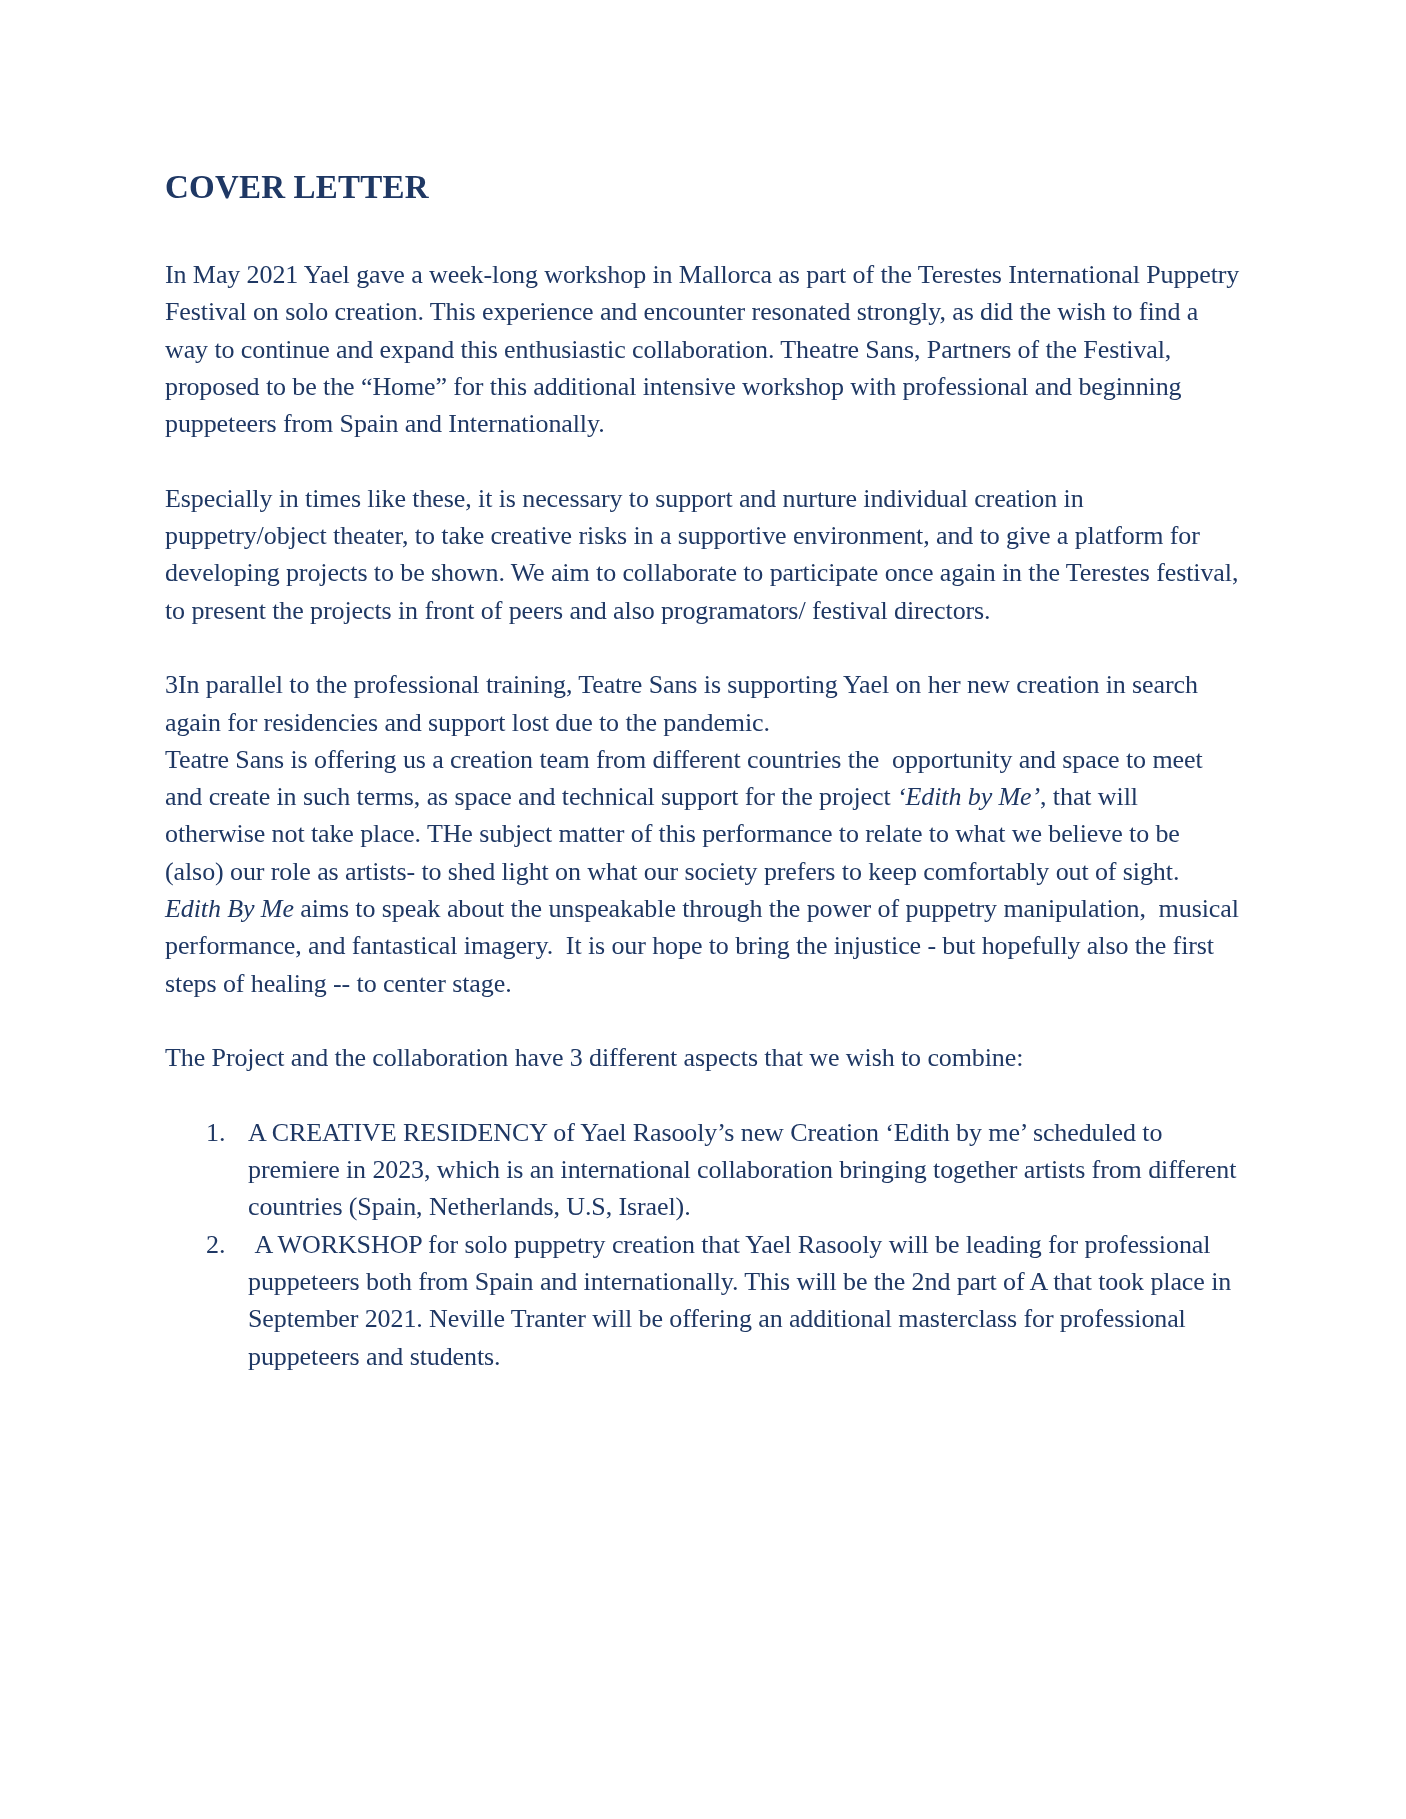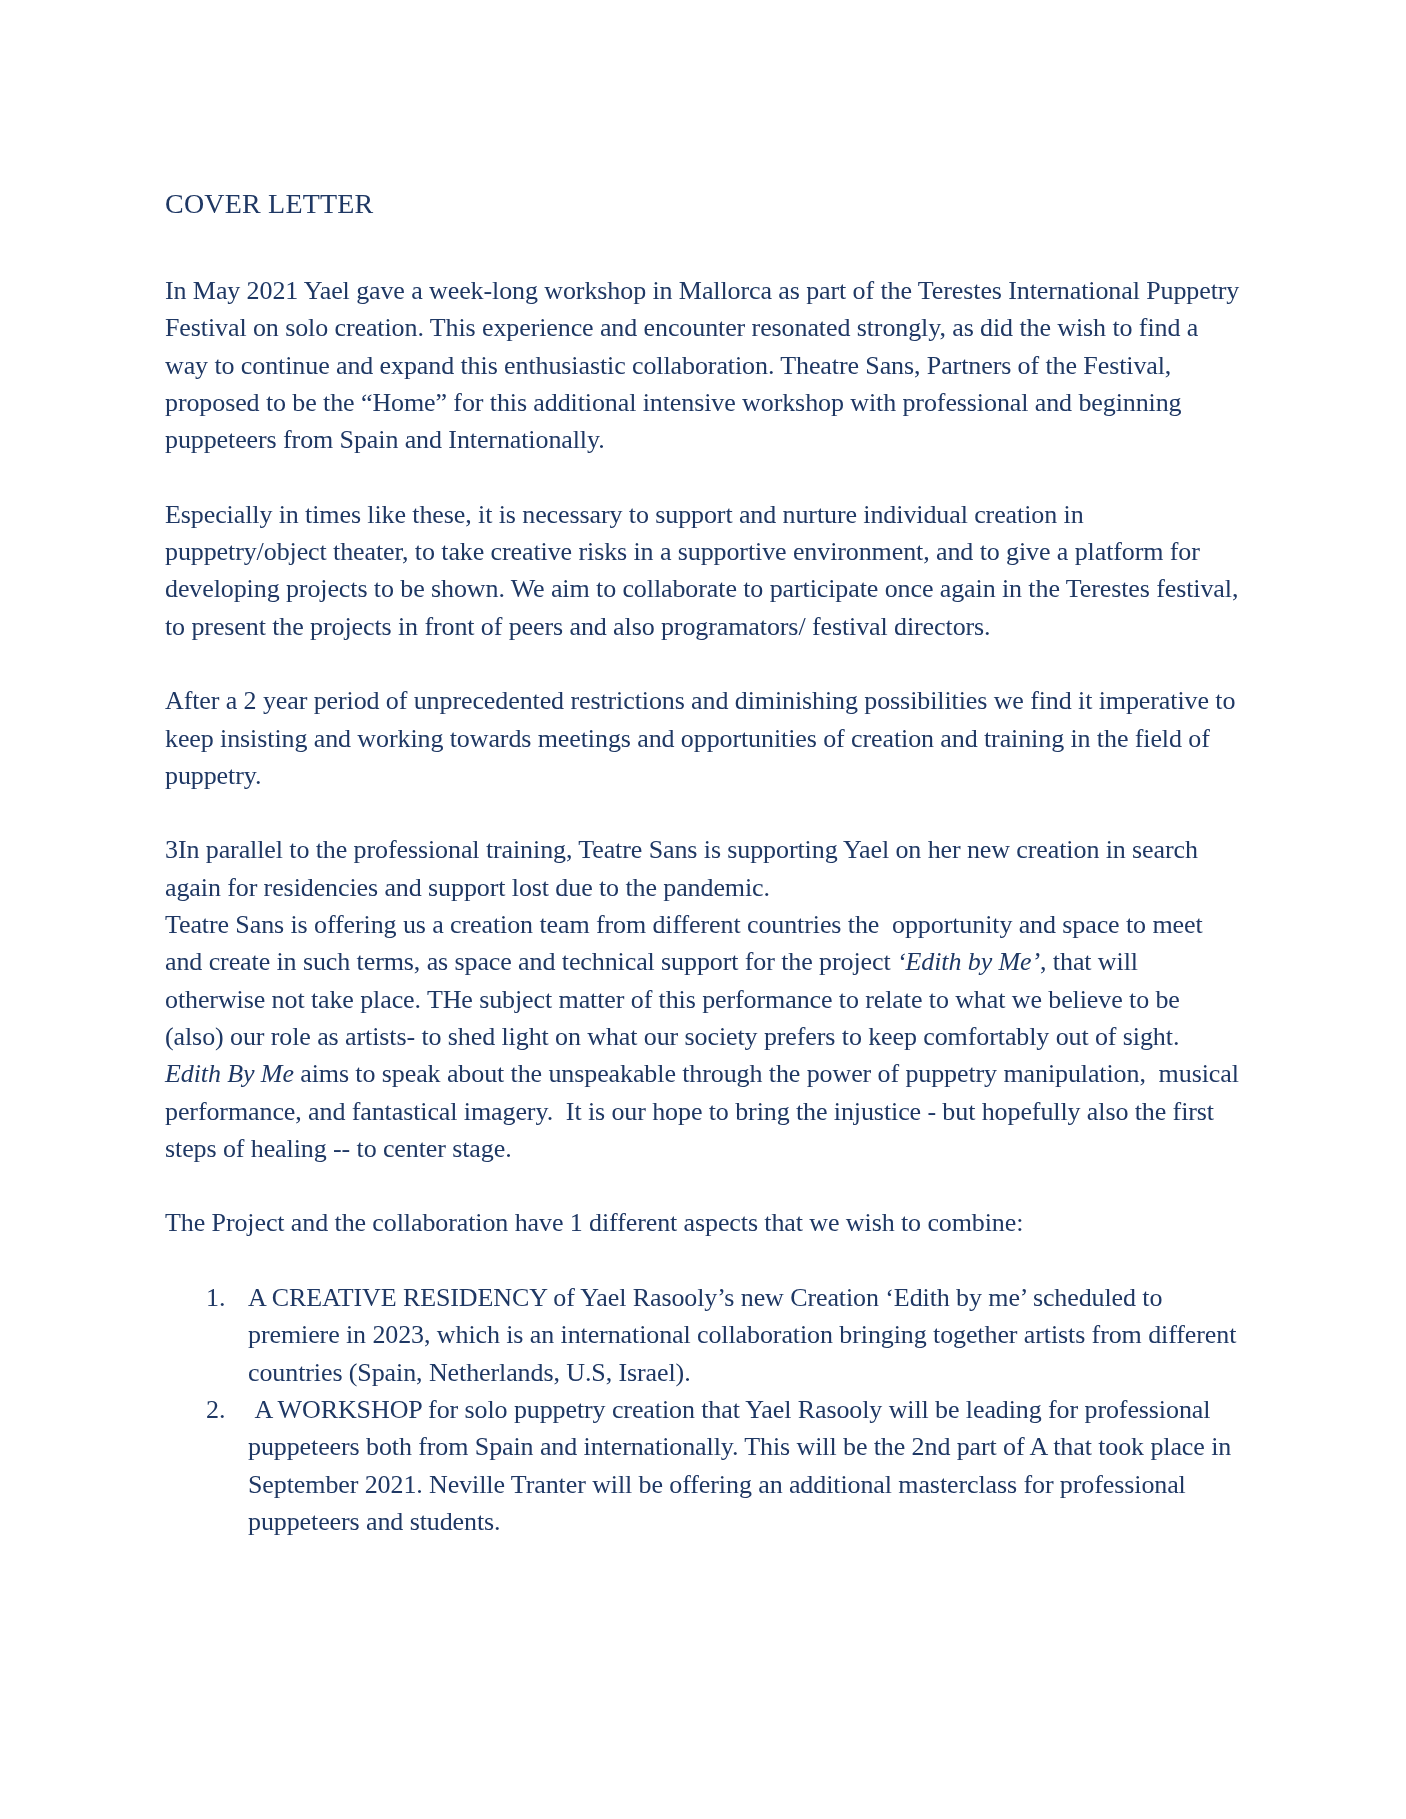--- a/index.html
+++ b/index.html
@@ -11,48 +11,47 @@
     padding: 167px 165px 0 165px;
     background: #ffffff;
     font-family: "Liberation Serif", serif;
     color: #1f3864;
     font-size: 26px;
     line-height: 37.3px;
     letter-spacing: -0.1px;
     overflow: hidden;
   }
   .doc-title {
-    font-size: 28px;
+    font-size: 33px;
     line-height: 41px;
-    margin: 16px 0 48px 0;
+    margin: 0 0 48px 0;
     letter-spacing: 0.2px;
-    font-weight: normal;
+    font-weight: bold;
   }
   .paragraph {
     margin: 0 0 37.3px 0;
     white-space: pre-wrap;
   }
   .italic { font-style: italic; }
   .doc-list { margin-left: 41px; }
   .list-item { display: flex; }
   .marker { flex: 0 0 42px; width: 42px; }
   .item-text { flex: 1; white-space: pre-wrap; font-family: Liberation Serif, serif; }
 </style>
 </head>
 <body>
 
 <div class="page">
   <h1 class="doc-title">COVER LETTER</h1>
   <div>
       <div class="paragraph"><span>In May 2021 Yael gave a week-long workshop in Mallorca as part of the Terestes International Puppetry Festival on solo creation. This experience and encounter resonated strongly, as did the wish to find a way to continue and expand this enthusiastic collaboration. Theatre Sans, Partners of the Festival, proposed to be the “Home” for this additional intensive workshop with professional and beginning puppeteers from Spain and Internationally.</span></div>
       <div class="paragraph"><span>Especially in times like these, it is necessary to support and nurture individual creation in puppetry/object theater, to take creative risks in a supportive environment, and to give a platform for developing projects to be shown. We aim to collaborate to participate once again in the Terestes festival, to present the projects in front of peers and also programators/ festival directors.</span></div>
-      <div class="paragraph"><span>After a 2 year period of unprecedented restrictions and diminishing possibilities we find it imperative to keep insisting and working towards meetings and opportunities of creation and training in the field of puppetry.</span></div>
       <div class="paragraph"><span>3In parallel to the professional training, Teatre Sans is supporting Yael on her new creation in search again for residencies and support lost due to the pandemic.
 Teatre Sans is offering us a creation team from different countries the  opportunity and space to meet and create in such terms, as space and technical support for the project </span><span class="italic">‘Edith by Me’</span><span>, that will otherwise not take place. THe subject matter of this performance to relate to what we believe to be (also) our role as artists- to shed light on what our society prefers to keep comfortably out of sight. </span><span class="italic">Edith By Me</span><span> aims to speak about the unspeakable through the power of puppetry manipulation,  musical performance, and fantastical imagery.  It is our hope to bring the injustice - but hopefully also the first steps of healing -- to center stage.</span></div>
-      <div class="paragraph"><span>The Project and the collaboration have 1 different aspects that we wish to combine:</span></div>
+      <div class="paragraph"><span>The Project and the collaboration have 3 different aspects that we wish to combine:</span></div>
       <div class="doc-list">
         <div class="list-item">
           <span class="marker">1.</span>
           <span class="item-text"><span>A CREATIVE RESIDENCY of Yael Rasooly’s new Creation ‘Edith by me’ scheduled to premiere in 2023, which is an international collaboration bringing together artists from different countries (Spain, Netherlands, U.S, Israel).</span></span>
         </div>
         <div class="list-item">
           <span class="marker">2.</span>
           <span class="item-text"><span> A WORKSHOP for solo puppetry creation that Yael Rasooly will be leading for professional puppeteers both from Spain and internationally. This will be the 2nd part of A that took place in September 2021. Neville Tranter will be offering an additional masterclass for professional puppeteers and students.</span></span>
         </div>
       </div>

